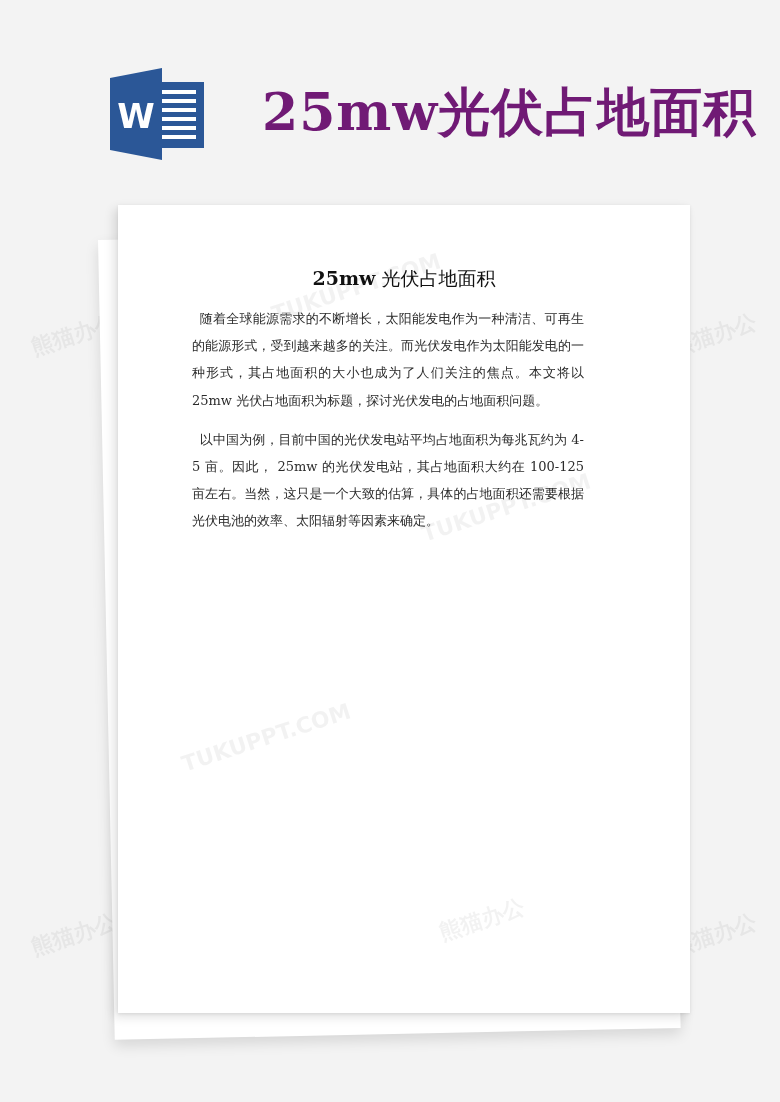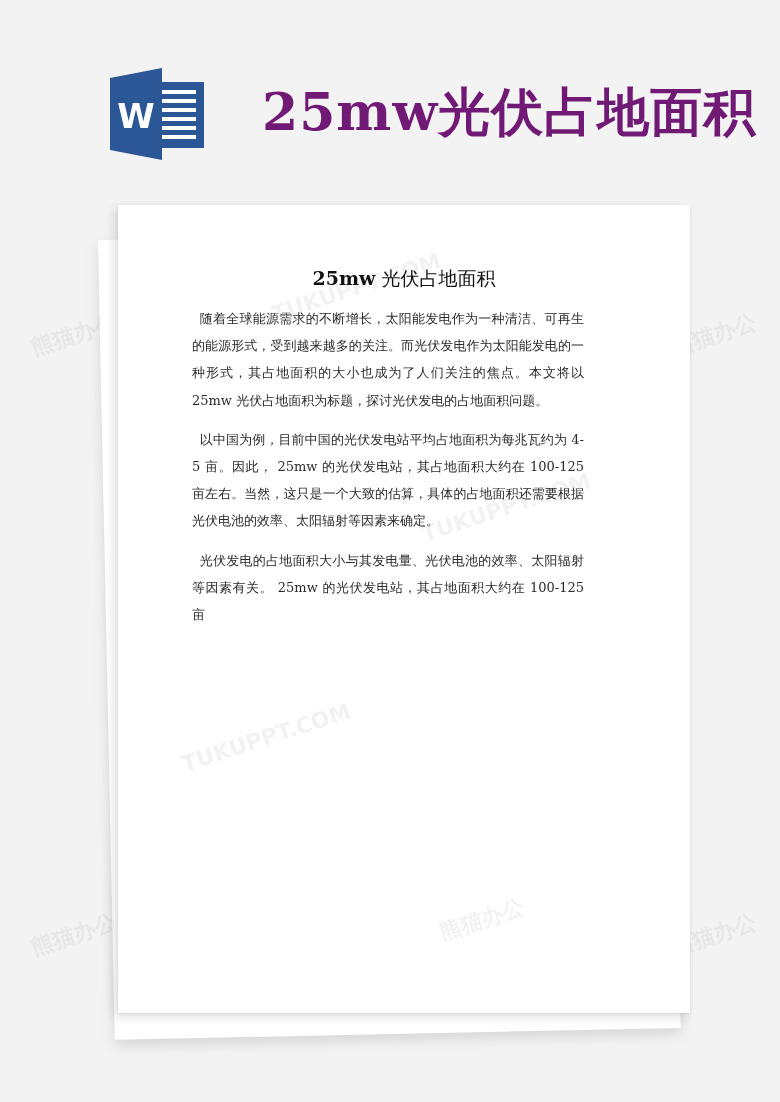--- a/index.html
+++ b/index.html
@@ -72,20 +72,19 @@
 <div class="paper-back"></div>
 
 <div class="paper-front">
   <div style="position:absolute;left:0;top:58px;width:572px;text-align:center;font-size:19px;color:#111;line-height:30px;">
     <b>25mw</b><span> 光伏占地面积</span>
   </div>
 
   <div class="doc-body">
     <p>随着全球能源需求的不断增长，太阳能发电作为一种清洁、可再生的能源形式，受到越来越多的关注。而光伏发电作为太阳能发电的一种形式，其占地面积的大小也成为了人们关注的焦点。本文将以25mw 光伏占地面积为标题，探讨光伏发电的占地面积问题。</p>
     <p>以中国为例，目前中国的光伏发电站平均占地面积为每兆瓦约为 4-5 亩。因此， 25mw 的光伏发电站，其占地面积大约在 100-125 亩左右。当然，这只是一个大致的估算，具体的占地面积还需要根据光伏电池的效率、太阳辐射等因素来确定。</p>
-    <p>光伏发电的占地面积大小与其发电量、光伏电池的效率、太阳辐射等因素有关。 25mw 的光伏发电站，其占地面积大约在 100-125 亩</p>
   </div>
 
   <div class="watermark" style="left:150px;top:70px;">TUKUPPT.COM</div>
   <div class="watermark" style="left:300px;top:290px;">TUKUPPT.COM</div>
   <div class="watermark" style="left:60px;top:520px;">TUKUPPT.COM</div>
   <div class="watermark" style="left:320px;top:700px;">熊猫办公</div>
 </div>
 
 </body></html>

